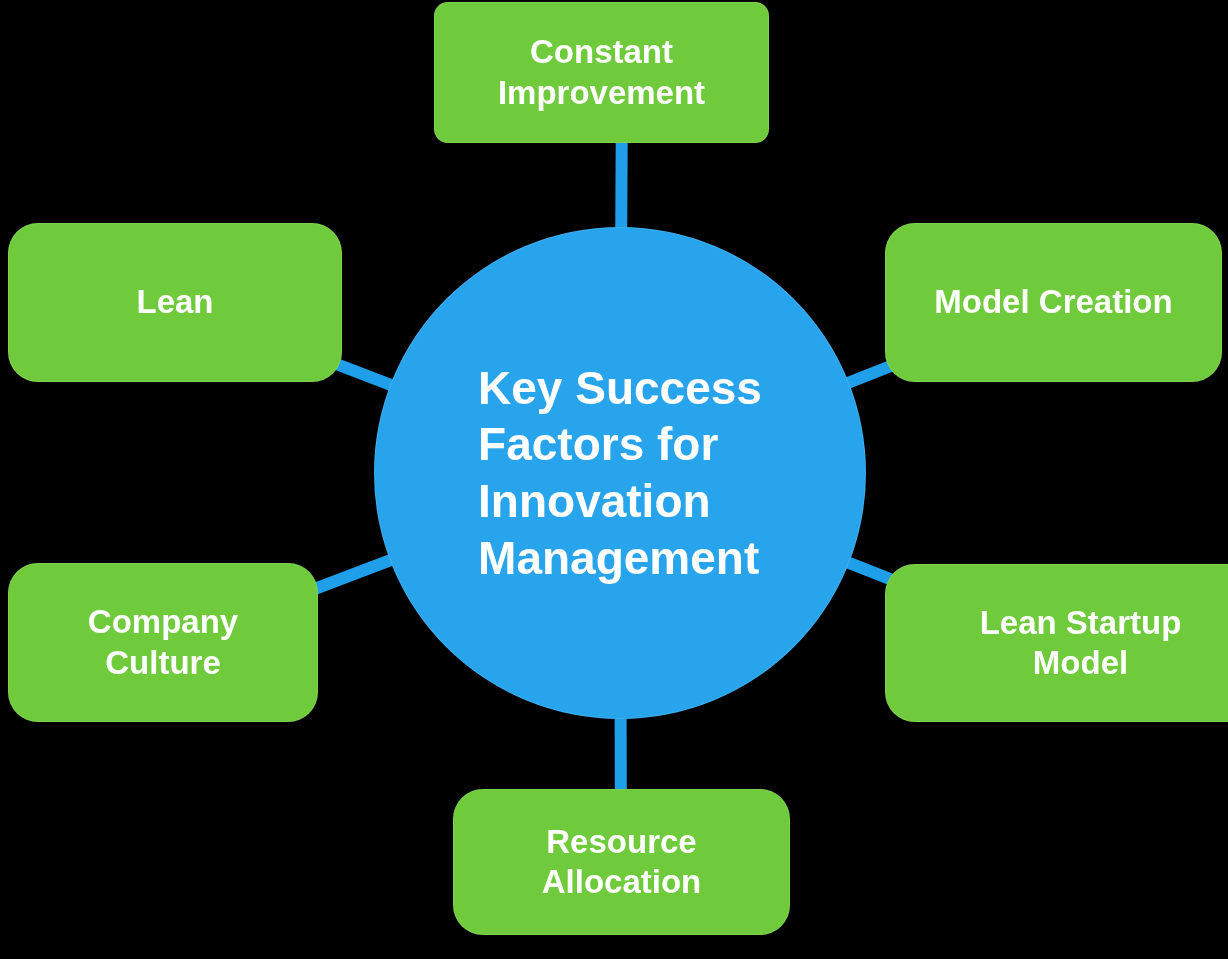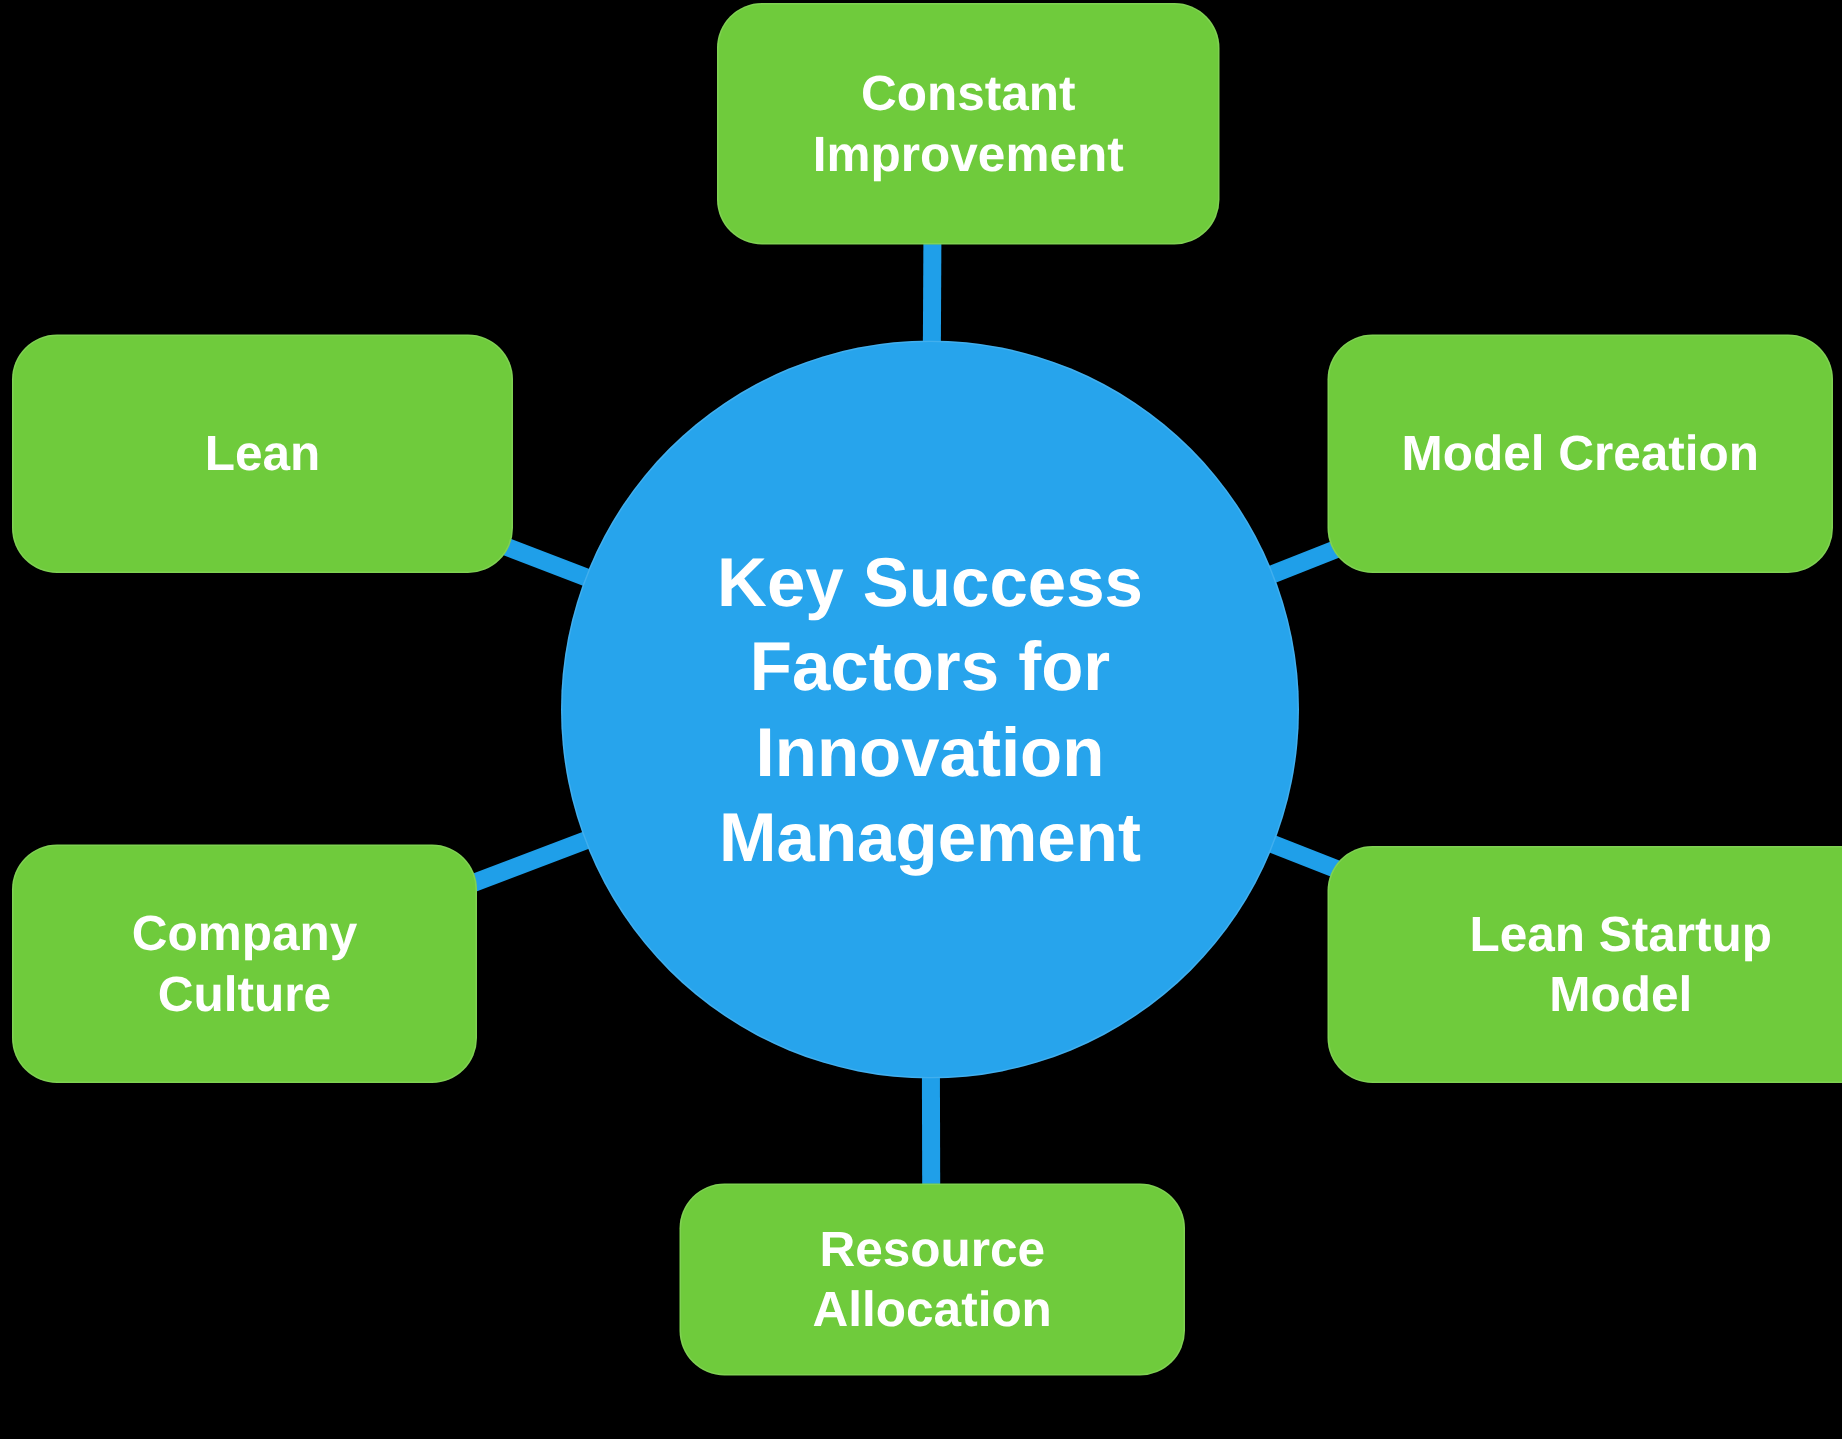--- a/index.html
+++ b/index.html
@@ -41,35 +41,34 @@
     position: absolute;
     left: 374px;
     top: 227px;
     width: 492px;
     height: 492px;
     border-radius: 50%;
     background: var(--hub-fill, #27a4ec);
     display: flex;
     align-items: center;
     justify-content: center;
-    text-align: center;
     color: var(--text, #fff);
     font-weight: 700;
     font-size: 46px;
     line-height: 1.23;
     white-space: pre-line;
     box-shadow: inset 0 0 0 1px rgba(255,255,255,0.12);
   }
   
-  .pos-top          { left: 478px; top: 2px;   width: 335px; height: 161px; }
+  .pos-top          { left: 434px; top: 2px;   width: 335px; height: 141px; border-radius: 14px; }
   .pos-top-left     { left: 8px;   top: 223px; width: 334px; height: 159px; }
   .pos-top-right    { left: 885px; top: 223px; width: 337px; height: 159px; }
   .pos-bottom-left  { left: 8px;   top: 563px; width: 310px; height: 159px; }
   .pos-bottom-right { left: 885px; top: 564px; width: 391px; height: 158px; }
-  .pos-bottom       { left: 453px; top: 789px; width: 337px; height: 128px; }
+  .pos-bottom       { left: 453px; top: 789px; width: 337px; height: 146px; }
 </style>
 </head>
 <body>
 
 <div class="stage">
 
   <svg class="connectors" viewBox="0 0 1228 959" xmlns="http://www.w3.org/2000/svg">
     <line x1="620" y1="473" x2="622" y2="82" stroke-width="12" stroke="#1f9fe9"></line>
     <line x1="620" y1="473" x2="175" y2="302" stroke-width="12" stroke="#1f9fe9"></line>
     <line x1="620" y1="473" x2="1053" y2="302" stroke-width="12" stroke="#1f9fe9"></line>

